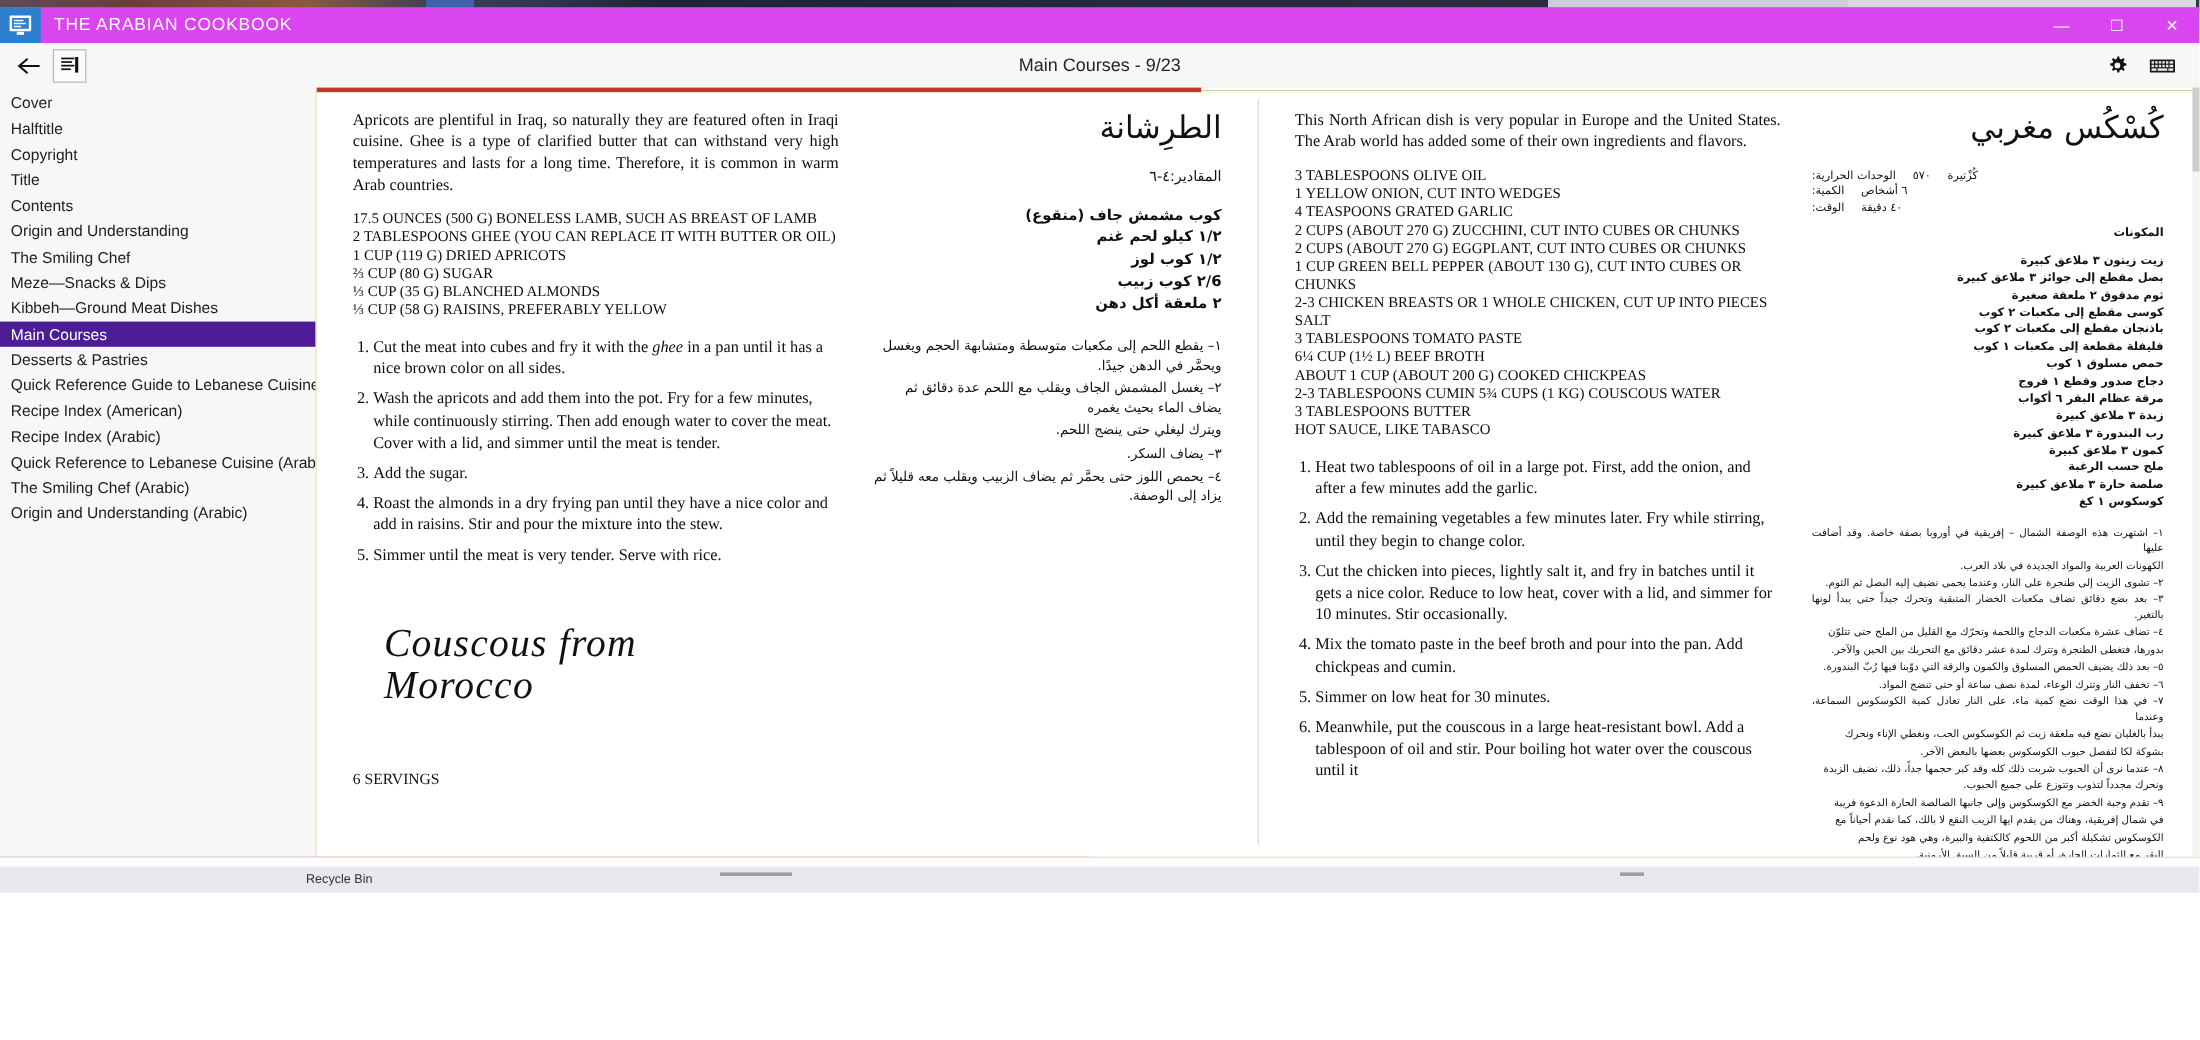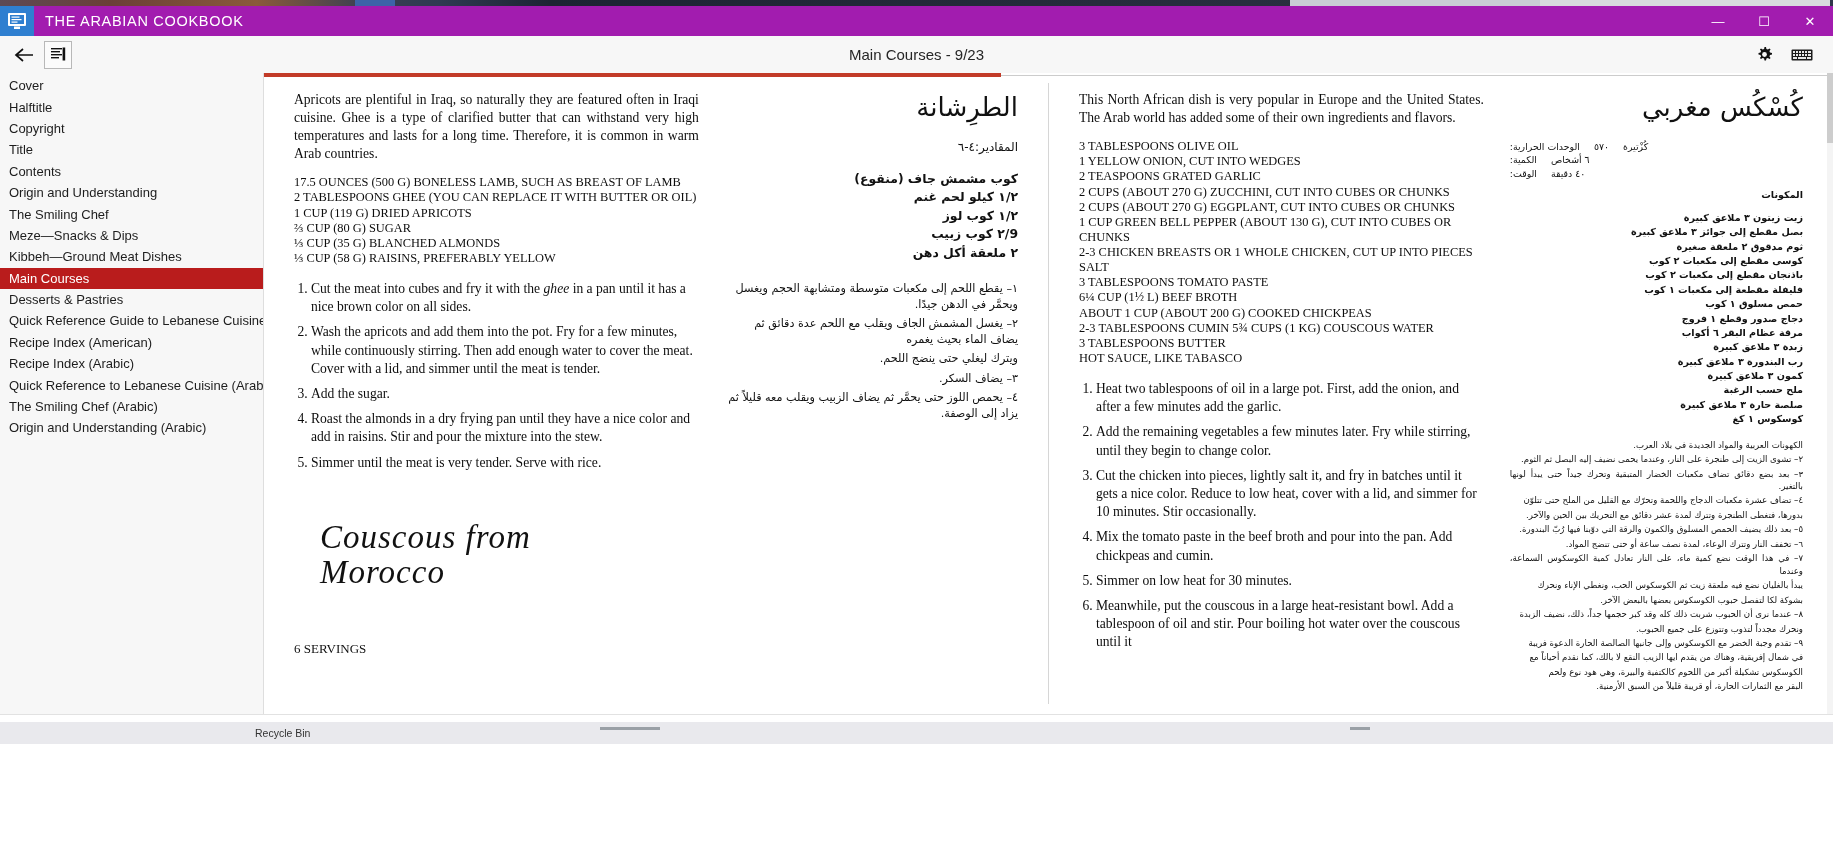--- a/index.html
+++ b/index.html
@@ -17,21 +17,21 @@
     background: linear-gradient(90deg,#5d4a55 0%, #6b3f38 6%, #8a5a3b 14%,
                 #3a3f52 20%, #2f3a52 24%, #1d2433 30%, #262c3c 60%, #30364a 100%);
   }
   .desktop-strip .sw1 { position:absolute; left:355px; top:0; width:40px; height:10px; background:#3d63a8; }
   .desktop-strip .sw2 { position:absolute; left:1290px; top:0; width:250px; height:10px; background:#c9cdd4; }
   .desktop-strip .sw3 { position:absolute; left:1540px; top:0; width:290px; height:10px; background:#d8dade; }
 
   
   .titlebar {
     position:absolute; left:0; top:6px; width:1833px; height:30px;
-    background:#a21caf;
+    background:#d946ef;
     display:flex; align-items:center;
   }
   .app-icon-box {
     width:34px; height:30px; background:#2f7fd0;
     display:flex; align-items:center; justify-content:center; flex:none;
   }
   .app-icon-box svg { display:block; }
   .app-title {
     color:#ffffff; font-size:14.5px; letter-spacing:0.7px;
     margin-left:11px; font-weight:400; white-space:nowrap;
@@ -67,21 +67,21 @@
   .sidebar {
     position:absolute; left:0; top:73px; width:264px; height:641px;
     background:#f7f7f7; border-right:1px solid #dedede;
     padding-top:2px; overflow:hidden;
   }
   .side-item {
     height:21.4px; display:flex; align-items:center;
     padding-left:9px; font-size:13px; color:#1d1d1d;
     white-space:nowrap;
   }
-  .side-item.active { background:#b91c1c; color:#ffffff; }
+  .side-item.active { background:#4c1d95; color:#ffffff; }
 
   
   .reader {
     position:absolute; left:264px; top:73px; width:1569px; height:641px;
     background:#fde047;
   }
   .progress-track {
     position:absolute; left:0; top:0; width:1569px; height:4px; background:#ffffff;
   }
   .progress-fill { position:absolute; left:0; top:0; height:4px; background:#c23b28; width:47%; }
@@ -318,21 +318,21 @@
             <div class="servings">6 SERVINGS</div>
           </div>
 
           <div class="col-ar">
             <div class="ar-title">الطرِشانة</div>
             <div class="ar-sub">المقادير:٤-٦</div>
             <div class="ar-list" id="left-ar-ing">
                 <div>كوب مشمش جاف (منقوع)</div>
                 <div>١/٢ كيلو لحم غنم</div>
                 <div>١/٢ كوب لوز</div>
-                <div>9/٢ كوب زبيب</div>
+                <div>6/٢ كوب زبيب</div>
                 <div>٢ ملعقة أكل دهن</div>
               </div>
             <div class="ar-steps" id="left-ar-steps">
                 <div>١– يقطع اللحم إلى مكعبات متوسطة ومتشابهة الحجم ويغسل ويحمَّر في الدهن جيدًا.</div>
                 <div>٢– يغسل المشمش الجاف ويقلب مع اللحم عدة دقائق ثم يضاف الماء بحيث يغمره</div>
                 <div>ويترك ليغلي حتى ينضج اللحم.</div>
                 <div>٣– يضاف السكر.</div>
                 <div>٤– يحمص اللوز حتى يحمَّر ثم يضاف الزبيب ويقلب معه قليلاً ثم يزاد إلى الوصفة.</div>
               </div>
           </div>
@@ -341,21 +341,21 @@
 
       <div class="page-divider"></div>
 
       <div class="page">
         <div class="col2">
           <div class="col-en">
             <div class="intro">This North African dish is very popular in Europe and the United States. The Arab world has added some of their own ingredients and flavors.</div>
             <div class="ingredients" id="right-ing">
                 <div>3 TABLESPOONS OLIVE OIL</div>
                 <div>1 YELLOW ONION, CUT INTO WEDGES</div>
-                <div>2 TEASPOONS GRATED GARLIC</div>
+                <div>4 TEASPOONS GRATED GARLIC</div>
                 <div>2 CUPS (ABOUT 270 G) ZUCCHINI, CUT INTO CUBES OR CHUNKS</div>
                 <div>2 CUPS (ABOUT 270 G) EGGPLANT, CUT INTO CUBES OR CHUNKS</div>
                 <div>1 CUP GREEN BELL PEPPER (ABOUT 130 G), CUT INTO CUBES OR CHUNKS</div>
                 <div>2-3 CHICKEN BREASTS OR 1 WHOLE CHICKEN, CUT UP INTO PIECES</div>
                 <div>SALT</div>
                 <div>3 TABLESPOONS TOMATO PASTE</div>
                 <div>6¼ CUP (1½ L) BEEF BROTH</div>
                 <div>ABOUT 1 CUP (ABOUT 200 G) COOKED CHICKPEAS</div>
                 <div>2-3 TABLESPOONS CUMIN 5¾ CUPS (1 KG) COUSCOUS WATER</div>
                 <div>3 TABLESPOONS BUTTER</div>
@@ -402,20 +402,21 @@
                 <div>دجاج صدور وقطع ١ فروج</div>
                 <div>مرقة عظام البقر ٦ أكواب</div>
                 <div>زبدة ٣ ملاعق كبيرة</div>
                 <div>رب البندورة ٣ ملاعق كبيرة</div>
                 <div>كمون ٣ ملاعق كبيرة</div>
                 <div>ملح حسب الرغبة</div>
                 <div>صلصة حارة ٣ ملاعق كبيرة</div>
                 <div>كوسكوس ١ كغ</div>
               </div>
             <div class="ar-small-steps" id="right-ar-steps">
+                <div>١– اشتهرت هذه الوصفة الشمال – إفريقية في أوروبا بصفة خاصة. وقد أضافت عليها</div>
                 <div>الكهونات العربية والمواد الجديدة في بلاد العرب.</div>
                 <div>٢– تشوى الزيت إلى طنجرة على النار، وعندما يحمى نضيف إليه البصل ثم الثوم.</div>
                 <div>٣– بعد بضع دقائق تضاف مكعبات الخضار المتبقية وتحرك جيداً حتى يبدأ لونها بالتغير.</div>
                 <div>٤– تضاف عشرة مكعبات الدجاج واللحمة وتحرّك مع القليل من الملح حتى تتلوّن</div>
                 <div>بدورها، فتغطى الطنجرة وتترك لمدة عشر دقائق مع التحريك بين الحين والآخر.</div>
                 <div>٥– بعد ذلك يضيف الحمص المسلوق والكمون والرقة التي دوّبنا فيها رُبّ البندورة.</div>
                 <div>٦– تخفف النار وتترك الوعاء، لمدة نصف ساعة أو حتى تنضج المواد.</div>
                 <div>٧– في هذا الوقت نضع كمية ماء، على النار تعادل كمية الكوسكوس السماعة، وعندما</div>
                 <div>يبدأ بالغليان نضع فيه ملعقة زيت ثم الكوسكوس الحب، ونغطي الإناء ونحرك</div>
                 <div>بشوكة لكا لتفصل حبوب الكوسكوس بعضها بالبعض الآخر.</div>

